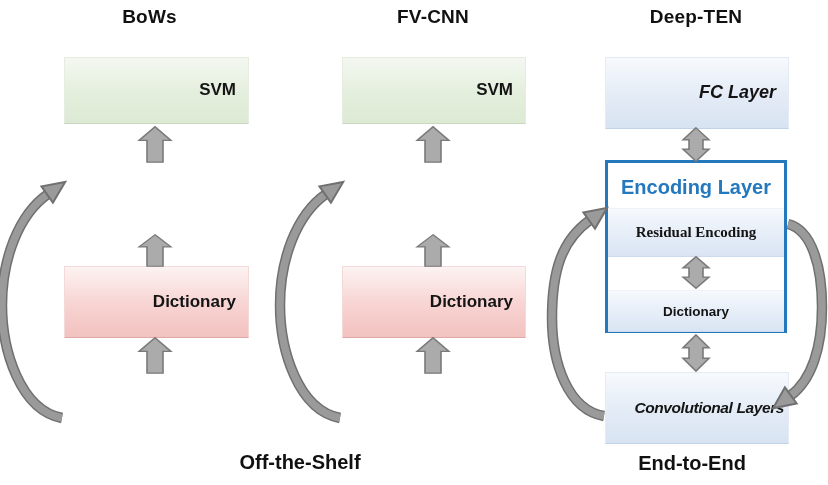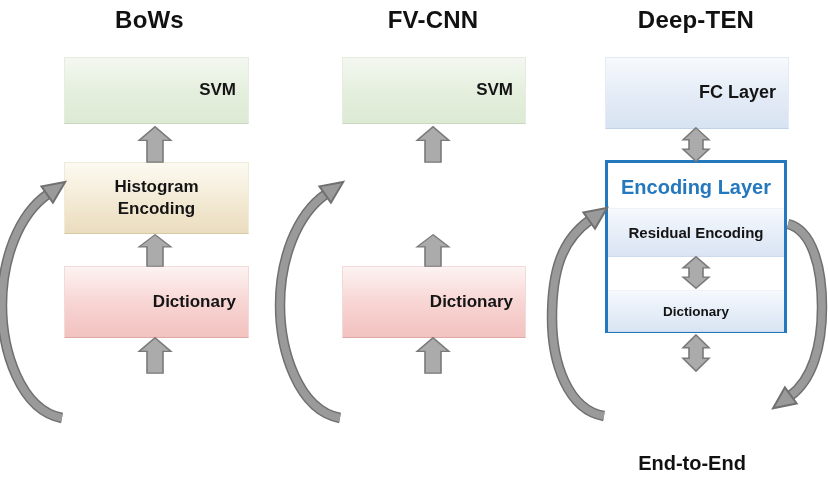--- a/index.html
+++ b/index.html
@@ -1,46 +1,46 @@
 <!DOCTYPE html>
 <html><head>
 <meta charset="utf-8">
 <style>
   html,body{margin:0;padding:0;background:#ffffff;}
   .canvas{
     position:relative;width:828px;height:485px;background:#ffffff;overflow:hidden;
     font-family:"Liberation Sans","DejaVu Sans",sans-serif;color:#111;
   }
   .col-title{
-    position:absolute;text-align:center;font-size:24px;font-weight:bold;letter-spacing:.2px;
+    position:absolute;text-align:center;font-size:19px;font-weight:bold;letter-spacing:.2px;
   }
   .box{
     position:absolute;display:flex;align-items:center;justify-content:flex-end;
     text-align:center;font-weight:bold;font-size:17px;line-height:1.3;color:#141414;
   }
   .box span{display:block;padding:0 12px;}
   .green{background:linear-gradient(180deg,#f3f8f1 0%,#e4eedc 55%,#dcead4 100%);
          border:1px solid #e6ece0;border-bottom-color:#c9d6c2;}
   .tan{background:linear-gradient(180deg,#fcfaf1 0%,#f2e8d1 60%,#eadcbe 100%);
        border:1px solid #f0ead8;border-bottom-color:#d8c9a6;}
   .pink{background:linear-gradient(180deg,#fcf3f2 0%,#f7d3d1 55%,#f2c2c0 100%);
         border:1px solid #f3dad8;border-bottom-color:#e0a9a6;}
   .blue{background:linear-gradient(180deg,#f7fafd 0%,#e3ebf6 55%,#d8e3f2 100%);
-        border:1px solid #e4ebf5;border-bottom-color:#c2d2e8;}
+        border:1px solid #e4ebf5;border-bottom-color:#c2d2e8;font-style:italic;}
   .tight{font-size:15.5px;letter-spacing:-0.4px;white-space:nowrap;}
   .tight span{padding:0 4px;}
   .fc-label{font-size:18px;}
   .enc-box{position:absolute;background:#ffffff;border:3px solid #2478be;}
   .enc-title{position:absolute;top:13px;left:0;right:0;text-align:center;
              font-size:20px;font-weight:bold;color:#2478be;}
   .subbox{position:absolute;left:0;right:0;display:flex;align-items:center;justify-content:center;
           text-align:center;font-weight:bold;color:#141414;
           background:linear-gradient(180deg,#f6f9fd 0%,#e4ecf7 60%,#d9e4f3 100%);
           border-top:1px solid #eef3fa;border-bottom:1px solid #cddaec;}
-  .sub-residual{font-size:15px;}
+  .sub-residual{font-size:15px;font-family:Liberation Serif, serif;}
   .sub-dict{font-size:13.5px;}
   .footer-label{position:absolute;text-align:center;font-size:20px;font-weight:bold;}
   svg.arrow,svg.curve{position:absolute;overflow:visible;}
   svg.arrow polygon{fill:#ababab;stroke:#7a7a7a;stroke-width:1.6;}
   .cu{fill:none;stroke:#707070;stroke-width:10.5;}
   .cm{fill:none;stroke:#9a9a9a;stroke-width:7.5;}
 </style>
 </head>
 <body>
 
@@ -53,23 +53,20 @@
       </marker>
     </defs>
   </svg>
 
   <div class="col-title" style="left:58px;top:6px;width:183px">BoWs</div>
   <div class="col-title" style="left:605px;top:6px;width:182px">Deep-TEN</div>
   <div class="col-title" style="left:342px;top:6px;width:182px">FV-CNN</div>
 
   <div class="box green" style="left:64px;top:57px;width:183px;height:65px">
     <span>SVM</span>
-  </div>
-  <div class="box tan" style="left:64px;top:162px;width:183px;height:70px">
-    <span>Histogram Encoding</span>
   </div>
   <div class="box pink" style="left:64px;top:266px;width:183px;height:70px">
     <span>Dictionary</span>
   </div>
 
   <svg class="arrow" style="left:135px;top:126px;width:40px;height:37px" viewBox="0 0 40 46" preserveAspectRatio="none">
     <polygon points="20,1 36,18 28,18 28,45 12,45 12,18 4,18"></polygon>
   </svg>
   <svg class="arrow" style="left:135px;top:234px;width:40px;height:33px" viewBox="0 0 40 46" preserveAspectRatio="none">
     <polygon points="20,1 36,18 28,18 28,45 12,45 12,18 4,18"></polygon>
@@ -112,35 +109,39 @@
   <div class="enc-box" style="left:605px;top:160px;width:176px;height:167px">
     <div class="enc-title">Encoding Layer</div>
     <div class="subbox sub-residual" style="top:45px;height:47px">
       <span>Residual Encoding</span>
     </div>
     <div class="subbox sub-dict" style="top:127px;height:40px">
       <span>Dictionary</span>
     </div>
   </div>
 
+  <div class="box blue tight" style="left:605px;top:372px;width:182px;height:70px">
+    <span>Convolutional Layers</span>
+  </div>
 
   <svg class="arrow" style="left:678px;top:127px;width:36px;height:35px" viewBox="0 0 36 40" preserveAspectRatio="none">
     <polygon points="18,1 31,14.5 25,14.5 25,25.5 31,25.5 18,39 5,25.5 11,25.5 11,14.5 5,14.5"></polygon>
   </svg>
   <svg class="arrow" style="left:678px;top:256px;width:36px;height:33px" viewBox="0 0 36 40" preserveAspectRatio="none">
     <polygon points="18,1 31,14.5 25,14.5 25,25.5 31,25.5 18,39 5,25.5 11,25.5 11,14.5 5,14.5"></polygon>
   </svg>
   <svg class="arrow" style="left:678px;top:334px;width:36px;height:38px" viewBox="0 0 36 40" preserveAspectRatio="none">
     <polygon points="18,1 31,14.5 25,14.5 25,25.5 31,25.5 18,39 5,25.5 11,25.5 11,14.5 5,14.5"></polygon>
   </svg>
 
   <svg class="curve" style="left:546px;top:198px;width:72px;height:225px" viewBox="0 0 72 225">
     <path class="cu" d="M 58 218 C 22 212, 6 165, 6 120 C 6 72, 16 42, 44 22"></path>
     <path class="cm" d="M 58 218 C 22 212, 6 165, 6 120 C 6 72, 16 42, 44 22" marker-end="url(#arrowhead)"></path>
   </svg>
   <svg class="curve" style="left:750px;top:212px;width:78px;height:215px" viewBox="0 0 78 215">
     <path class="cu" d="M 38 12 C 62 18, 72 55, 72 95 C 72 135, 62 168, 40 184"></path>
     <path class="cm" d="M 38 12 C 62 18, 72 55, 72 95 C 72 135, 62 168, 40 184" marker-end="url(#arrowhead)"></path>
   </svg>
 
+  <div class="footer-label" style="left:150px;top:451px;width:300px">Off-the-Shelf</div>
   <div class="footer-label" style="left:592px;top:452px;width:200px">End-to-End</div>
 
 </div>
 
 </body></html>

